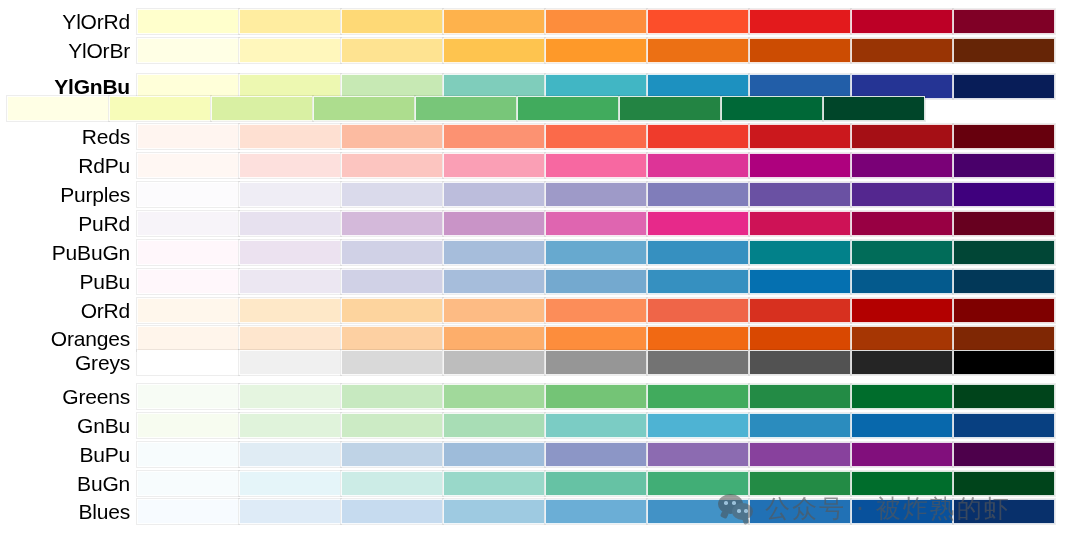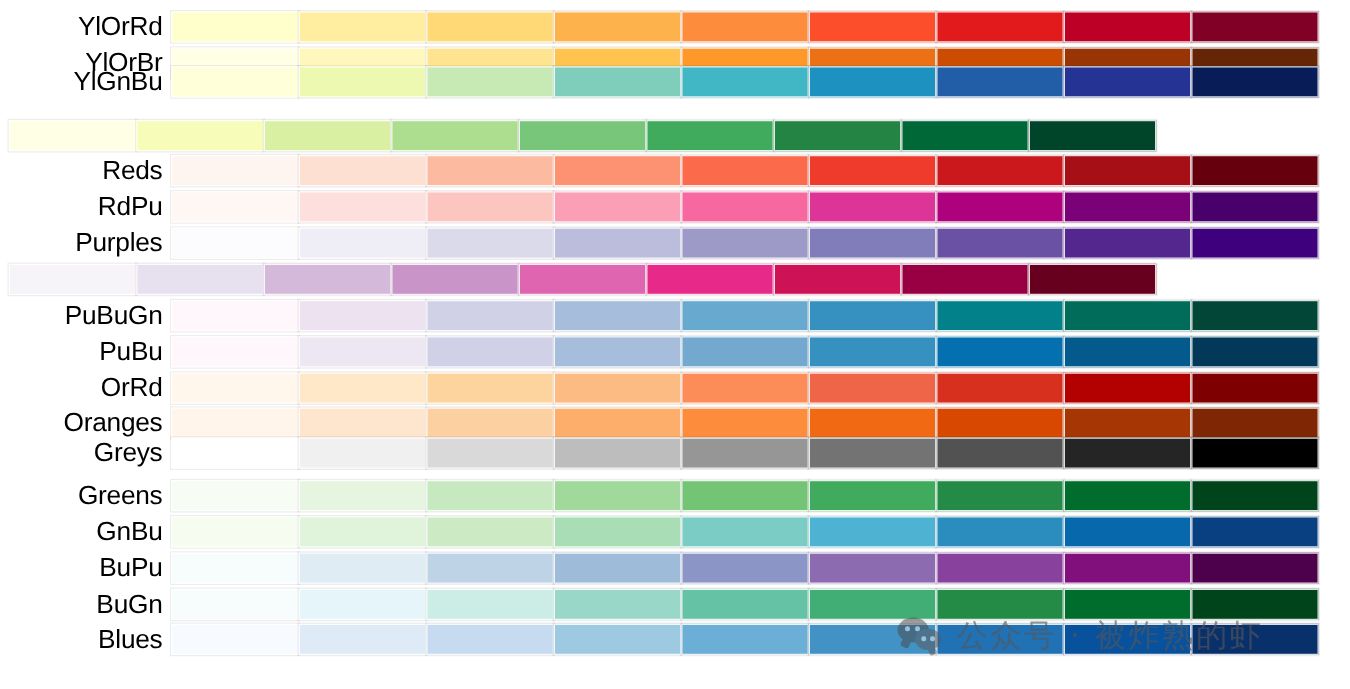--- a/index.html
+++ b/index.html
@@ -149,21 +149,21 @@
           <div class="cmap-swatch" style="background: rgb(255, 247, 188);"></div>
           <div class="cmap-swatch" style="background: rgb(254, 227, 145);"></div>
           <div class="cmap-swatch" style="background: rgb(254, 196, 79);"></div>
           <div class="cmap-swatch" style="background: rgb(254, 153, 41);"></div>
           <div class="cmap-swatch" style="background: rgb(236, 112, 20);"></div>
           <div class="cmap-swatch" style="background: rgb(204, 76, 2);"></div>
           <div class="cmap-swatch" style="background: rgb(153, 52, 4);"></div>
           <div class="cmap-swatch" style="background: rgb(102, 37, 6);"></div>
         </div>
       </div>
-      <div class="cmap-row" style="top: 53px;">
+      <div class="cmap-row" style="top: 74px; font-weight: bold;">
         <div class="cmap-label">YlGnBu</div>
         <div class="cmap-strip">
           <div class="cmap-swatch" style="background: rgb(255, 255, 217);"></div>
           <div class="cmap-swatch" style="background: rgb(237, 248, 177);"></div>
           <div class="cmap-swatch" style="background: rgb(199, 233, 180);"></div>
           <div class="cmap-swatch" style="background: rgb(127, 205, 187);"></div>
           <div class="cmap-swatch" style="background: rgb(65, 182, 196);"></div>
           <div class="cmap-swatch" style="background: rgb(29, 145, 192);"></div>
           <div class="cmap-swatch" style="background: rgb(34, 94, 168);"></div>
           <div class="cmap-swatch" style="background: rgb(37, 52, 148);"></div>
@@ -219,20 +219,21 @@
           <div class="cmap-swatch" style="background: rgb(218, 218, 235);"></div>
           <div class="cmap-swatch" style="background: rgb(188, 189, 220);"></div>
           <div class="cmap-swatch" style="background: rgb(158, 154, 200);"></div>
           <div class="cmap-swatch" style="background: rgb(128, 125, 186);"></div>
           <div class="cmap-swatch" style="background: rgb(106, 81, 163);"></div>
           <div class="cmap-swatch" style="background: rgb(84, 39, 143);"></div>
           <div class="cmap-swatch" style="background: rgb(63, 0, 125);"></div>
         </div>
       </div>
       <div class="cmap-row" style="top: 210.95px;">
+        <div class="cmap-label">PuRd</div>
         <div class="cmap-strip">
           <div class="cmap-swatch" style="background: rgb(247, 244, 249);"></div>
           <div class="cmap-swatch" style="background: rgb(231, 225, 239);"></div>
           <div class="cmap-swatch" style="background: rgb(212, 185, 218);"></div>
           <div class="cmap-swatch" style="background: rgb(201, 148, 199);"></div>
           <div class="cmap-swatch" style="background: rgb(223, 101, 176);"></div>
           <div class="cmap-swatch" style="background: rgb(231, 41, 138);"></div>
           <div class="cmap-swatch" style="background: rgb(206, 18, 86);"></div>
           <div class="cmap-swatch" style="background: rgb(152, 0, 67);"></div>
           <div class="cmap-swatch" style="background: rgb(103, 0, 31);"></div>

